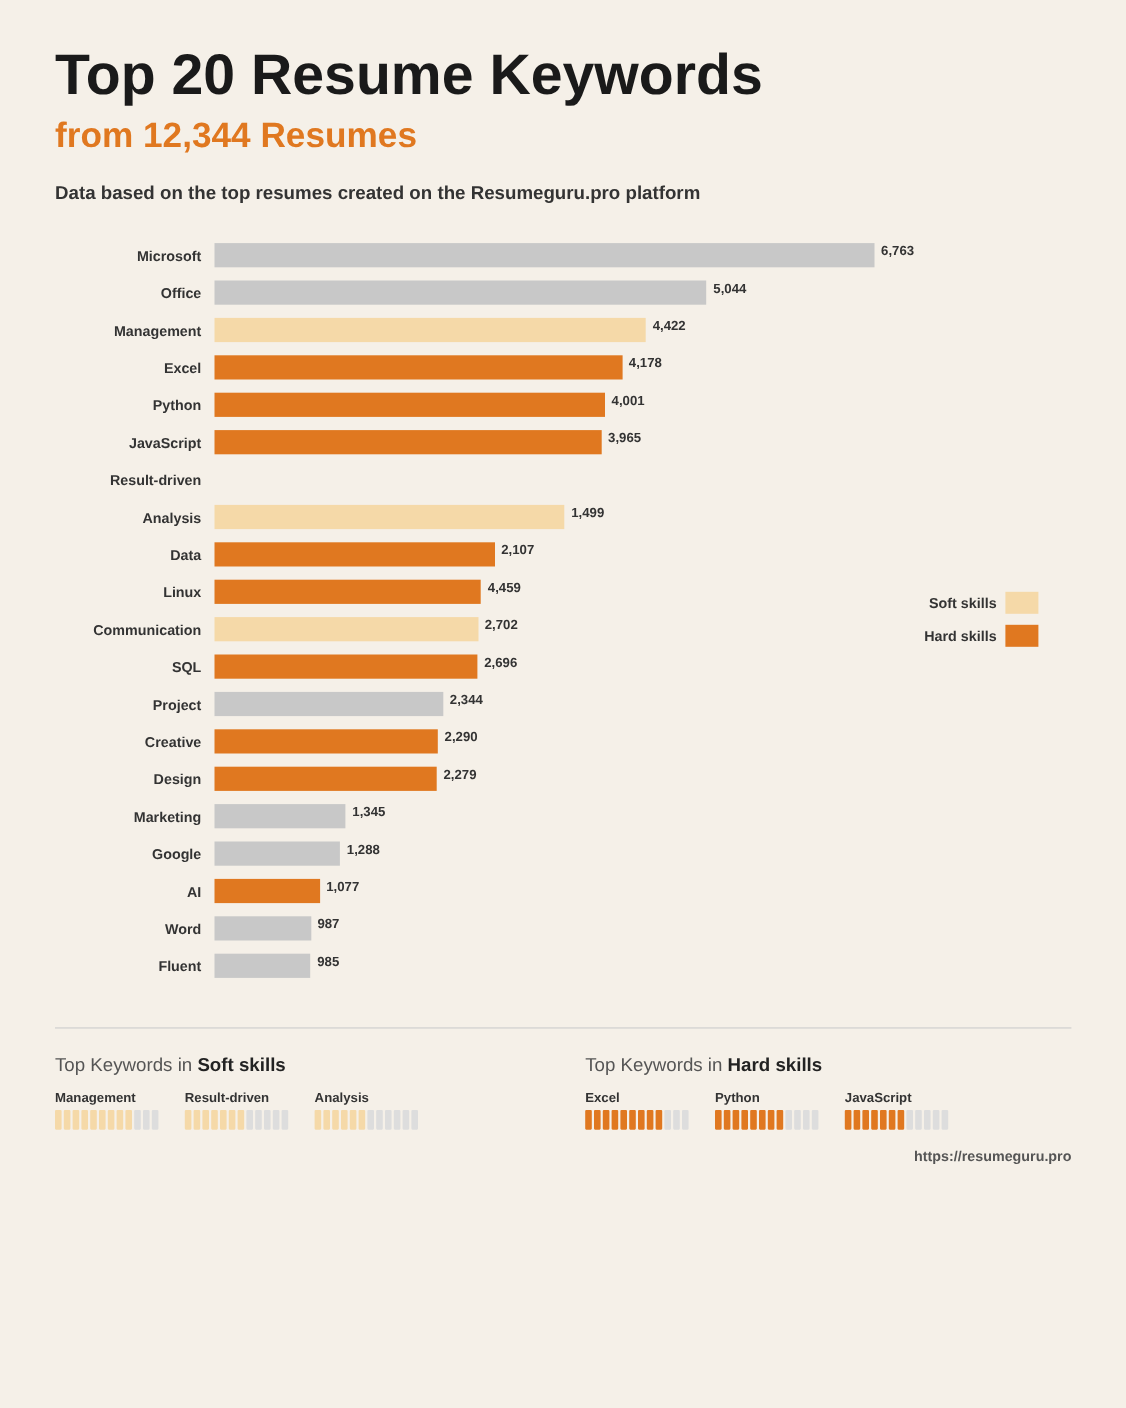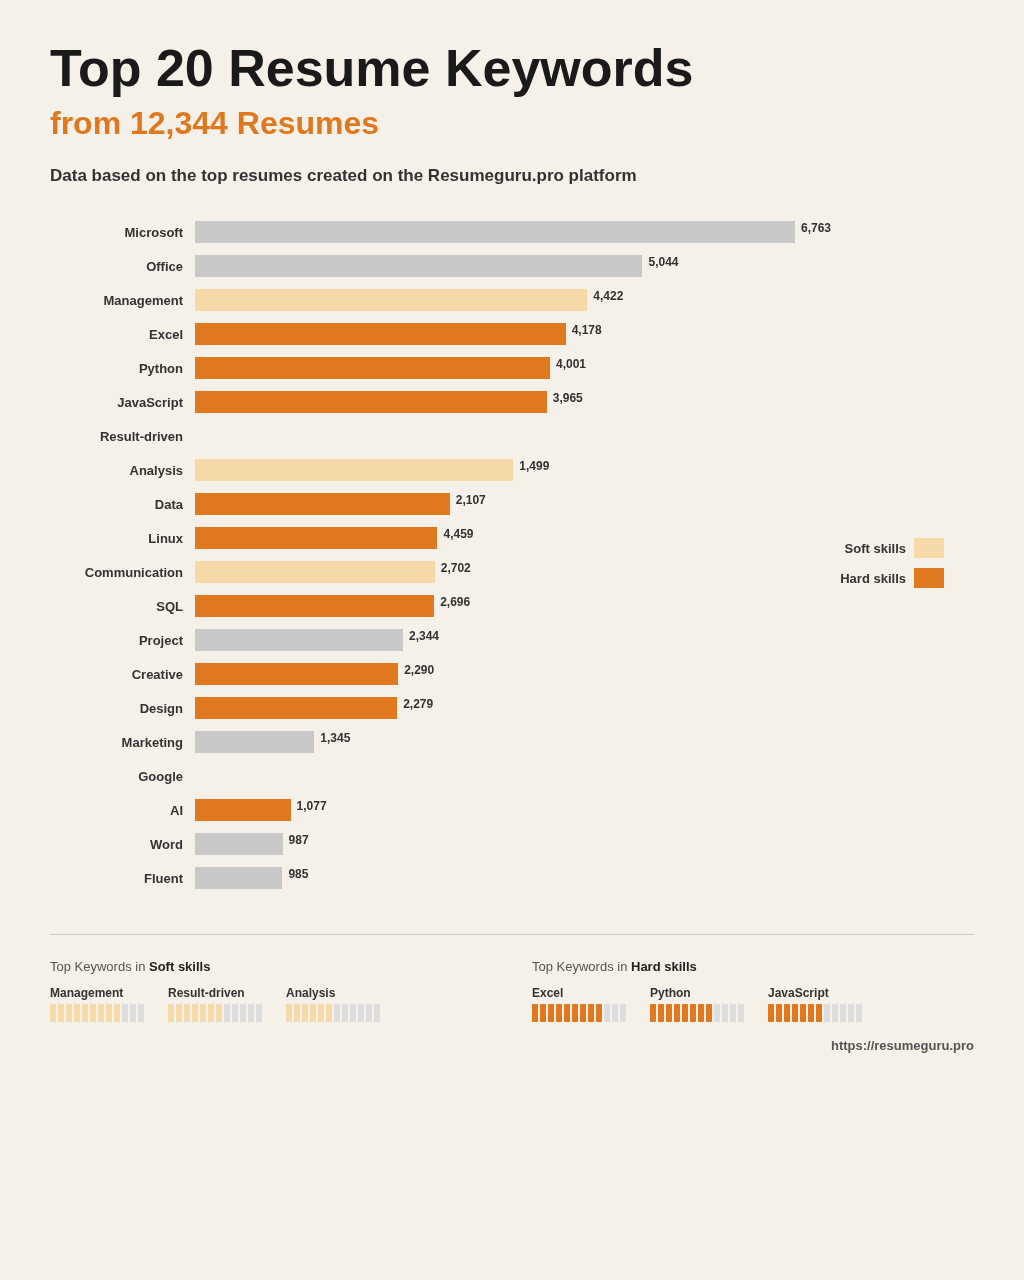--- a/index.html
+++ b/index.html
@@ -91,21 +91,21 @@
       display: flex;
       gap: 40px;
       border-top: 1px solid #ccc;
       padding-top: 24px;
       margin-top: 10px;
     }
     .bottom-col {
       flex: 1;
     }
     .bottom-title {
-      font-size: 13px;
+      font-size: 17px;
       color: #555;
       margin-bottom: 12px;
     }
     .bottom-title strong {
       color: #222;
     }
     .bottom-keywords {
       display: flex;
       gap: 24px;
     }
@@ -249,20 +249,24 @@
       </div>
       <div class="bar-row">
         <div class="bar-label">Marketing</div>
         <div class="bar-container">
           <div class="bar bar-gray" style="width: 119.326px;"></div>
           <span class="bar-value">1,345</span>
         </div>
       </div>
       <div class="bar-row">
         <div class="bar-label">Google</div>
+        <div class="bar-container">
+          <div class="bar bar-gray" style="width: 114.269px;"></div>
+          <span class="bar-value">1,288</span>
+        </div>
       </div>
       <div class="bar-row">
         <div class="bar-label">AI</div>
         <div class="bar-container">
           <div class="bar bar-orange" style="width: 95.5493px;"></div>
           <span class="bar-value">1,077</span>
         </div>
       </div>
       <div class="bar-row">
         <div class="bar-label">Word</div>

